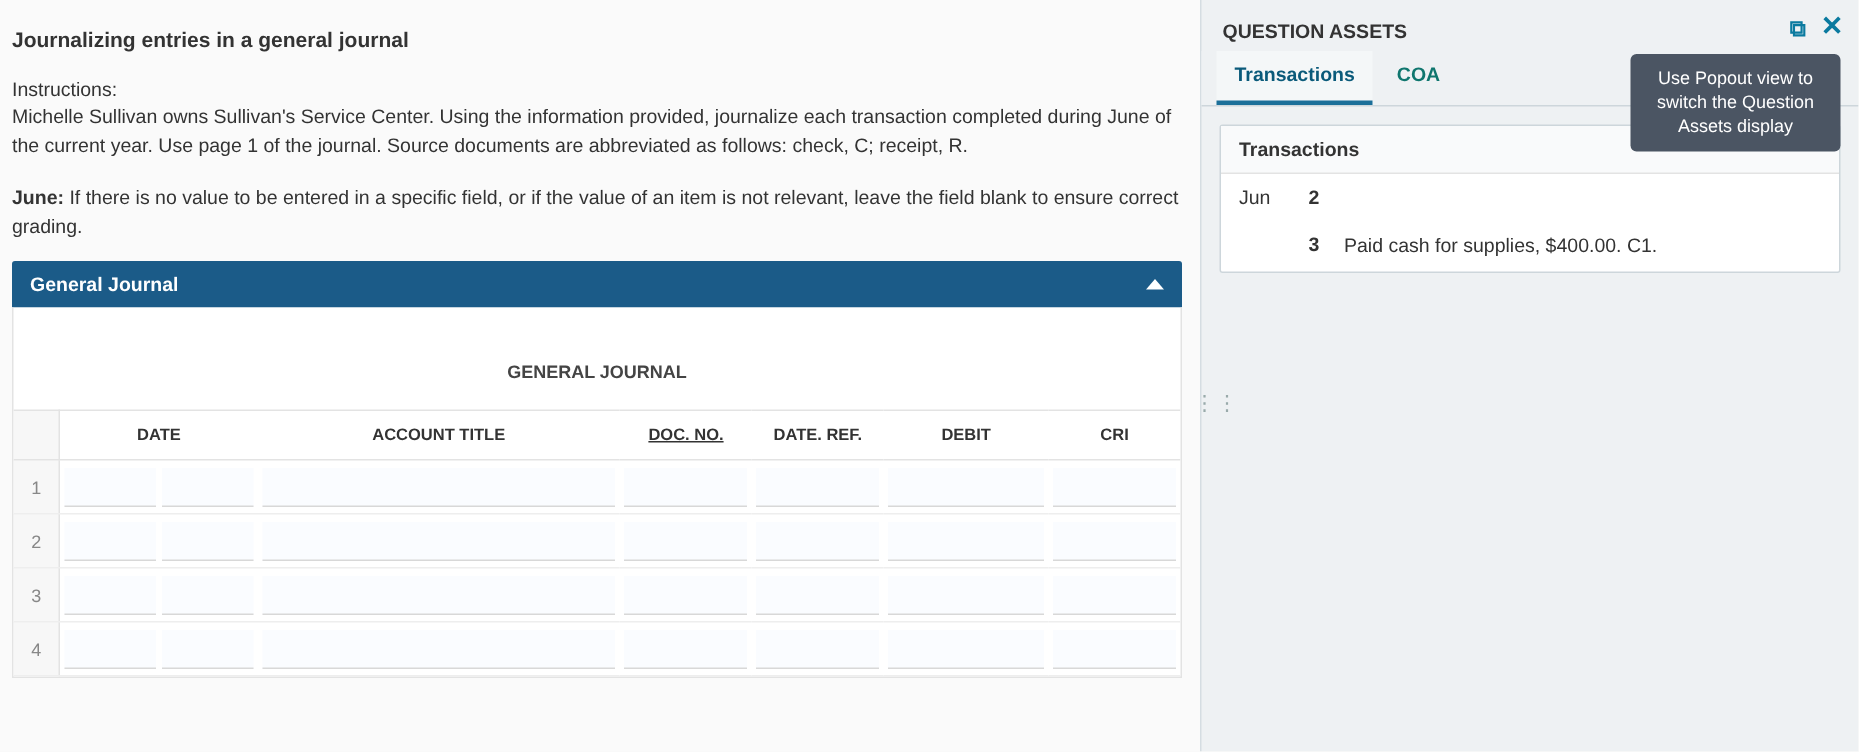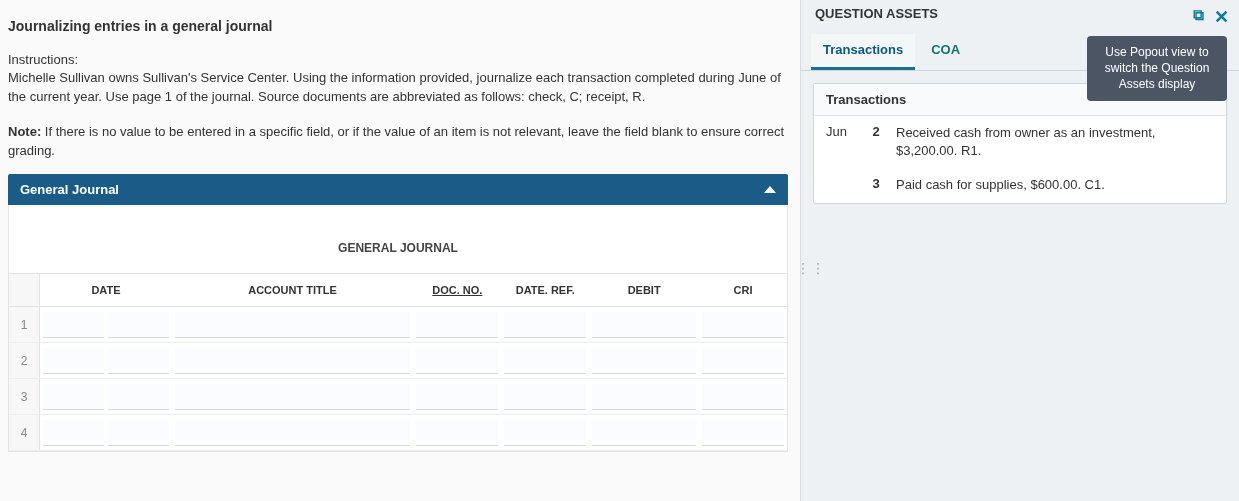--- a/index.html
+++ b/index.html
@@ -18,21 +18,21 @@
 .jtable { width: 100%; border-collapse: collapse; table-layout: fixed; }
 .jtable th { font-size: 11px; font-weight: bold; color: #333; padding: 10px 4px; border-top: 1px solid #e3e3e3; border-bottom: 1px solid #e3e3e3; text-align: center; }
 .jtable td { border-bottom: 1px solid #eee; padding: 4px 3px; height: 36px; }
 .rownum { width: 28px; text-align: center; color: #888; font-size: 12px; background: #f7f7f7; border-right: 1px solid #e3e3e3; }
 .jtable input { width: 100%; height: 26px; border: none; border-bottom: 1px solid #d8d8d8; background: #fafcff; font-size: 12px; padding: 0 4px; }
 .date-cell { display:flex; gap:4px; }
 .date-cell input { flex:1; }
 .col-date{width:120px;} .col-at{width:220px;} .col-doc{width:80px;text-decoration:underline;} .col-post{width:80px;} .col-deb{width:100px;} .col-cred{width:80px;}
 .drag-handle { position:absolute; left:796px; top:260px; color:#9aa; font-size:14px; cursor:col-resize; letter-spacing:1px;}
 .right-panel { flex: 1; background: #eef1f3; border-left: 1px solid #d5dde2; display:flex; flex-direction:column; }
-.qa-header { display:flex; align-items:flex-start; padding: 6px 10px 6px 14px; font-weight:bold; font-size:13px; color:#333; }
+.qa-header { display:flex; align-items:flex-end; padding: 6px 10px 6px 14px; font-weight:bold; font-size:13px; color:#333; }
 .qa-header .spacer{flex:1;}
 .pop-icon { color:#0a7a9f; font-size:15px; margin-right:10px; cursor:pointer;}
 .close-icon { color:#0a7a9f; font-size:18px; cursor:pointer; font-weight:bold;}
 .tabs { display:flex; border-bottom:1px solid #cdd6db; padding:0 10px; background:#eef1f3;}
 .tab { padding: 8px 12px 10px; font-size:13px; font-weight:bold; color:#0f766e; cursor:pointer; border-bottom: 3px solid transparent; margin-right:4px;}
 .tab.active { color:#0a5a7a; border-bottom-color:#1b6f99; background:#f4f7f8;}
 .tx-box { margin: 12px; border:1px solid #cdd6db; background:#fff; border-radius:2px;}
 .tx-head { padding:8px 12px; font-weight:bold; font-size:13px; border-bottom:1px solid #e3e3e3; background:#f9fafb;}
 .tx-row { display:flex; padding:8px 12px; font-size:13px; gap:10px; align-items:flex-start;}
 .tx-row .mon { width:30px; color:#333;}
@@ -42,21 +42,21 @@
 </style>
 </head>
 <body>
 
 <div class="main-wrap">
   <div class="left-panel">
     <div class="title">Journalizing entries in a general journal</div>
     <div class="instr-head">Instructions:</div>
     <div class="instr-body">Michelle Sullivan owns Sullivan's Service Center. Using the information provided, journalize each transaction completed during June of the current year. Use page 1 of the journal. Source documents are abbreviated as follows: check, C; receipt, R.</div>
     <div class="note">
-      <b>Note:</b><span> If there is no value to be entered in a specific field, or if the value of an item is not relevant, leave the field blank to ensure correct grading.</span>
+      <b>June:</b><span> If there is no value to be entered in a specific field, or if the value of an item is not relevant, leave the field blank to ensure correct grading.</span>
     </div>
 
     <div class="gj-header">
       <span>General Journal</span>
       <span class="chevron"></span>
     </div>
     <div class="gj-body">
       <div class="gj-title">GENERAL JOURNAL</div>
       <table class="jtable">
         <thead>
@@ -144,25 +144,24 @@
     <div class="tabs">
       <div class="tab active">Transactions</div>
       <div class="tab">COA</div>
     </div>
     <div class="tx-box">
       <div class="tx-head">Transactions</div>
       <div id="txrows">
           <div class="tx-row">
             <div class="mon">Jun</div>
             <div class="day">2</div>
-            <div class="desc">Received cash from owner as an investment, $3,200.00. R1.</div>
           </div>
           <div class="tx-row">
             <div class="mon"></div>
             <div class="day">3</div>
-            <div class="desc">Paid cash for supplies, $600.00. C1.</div>
+            <div class="desc">Paid cash for supplies, $400.00. C1.</div>
           </div>
         </div>
     </div>
   </div>
 </div>
 
 <div class="tooltip">Use Popout view to switch the Question Assets display</div>
 
 </body></html>

